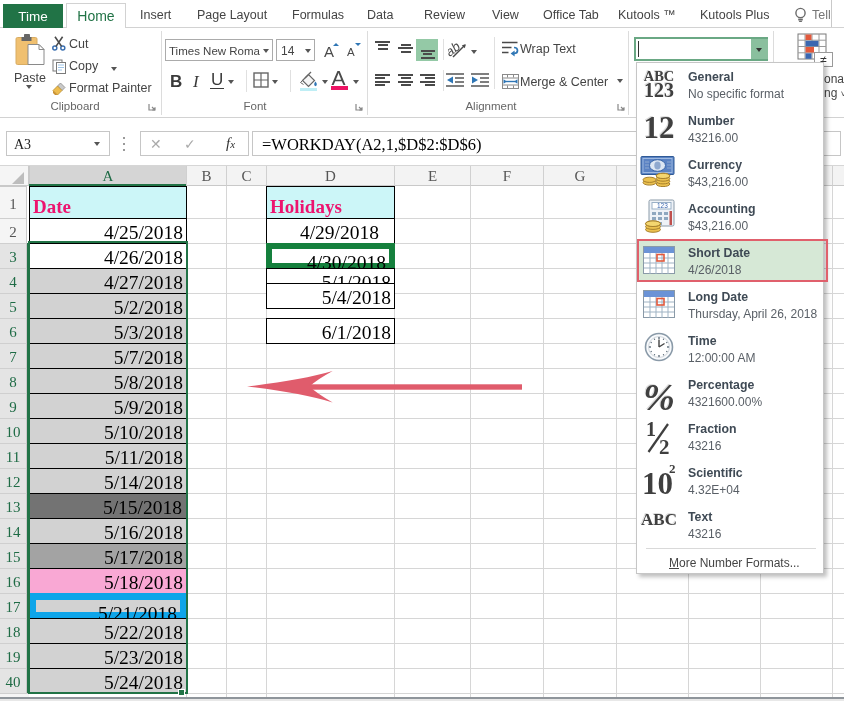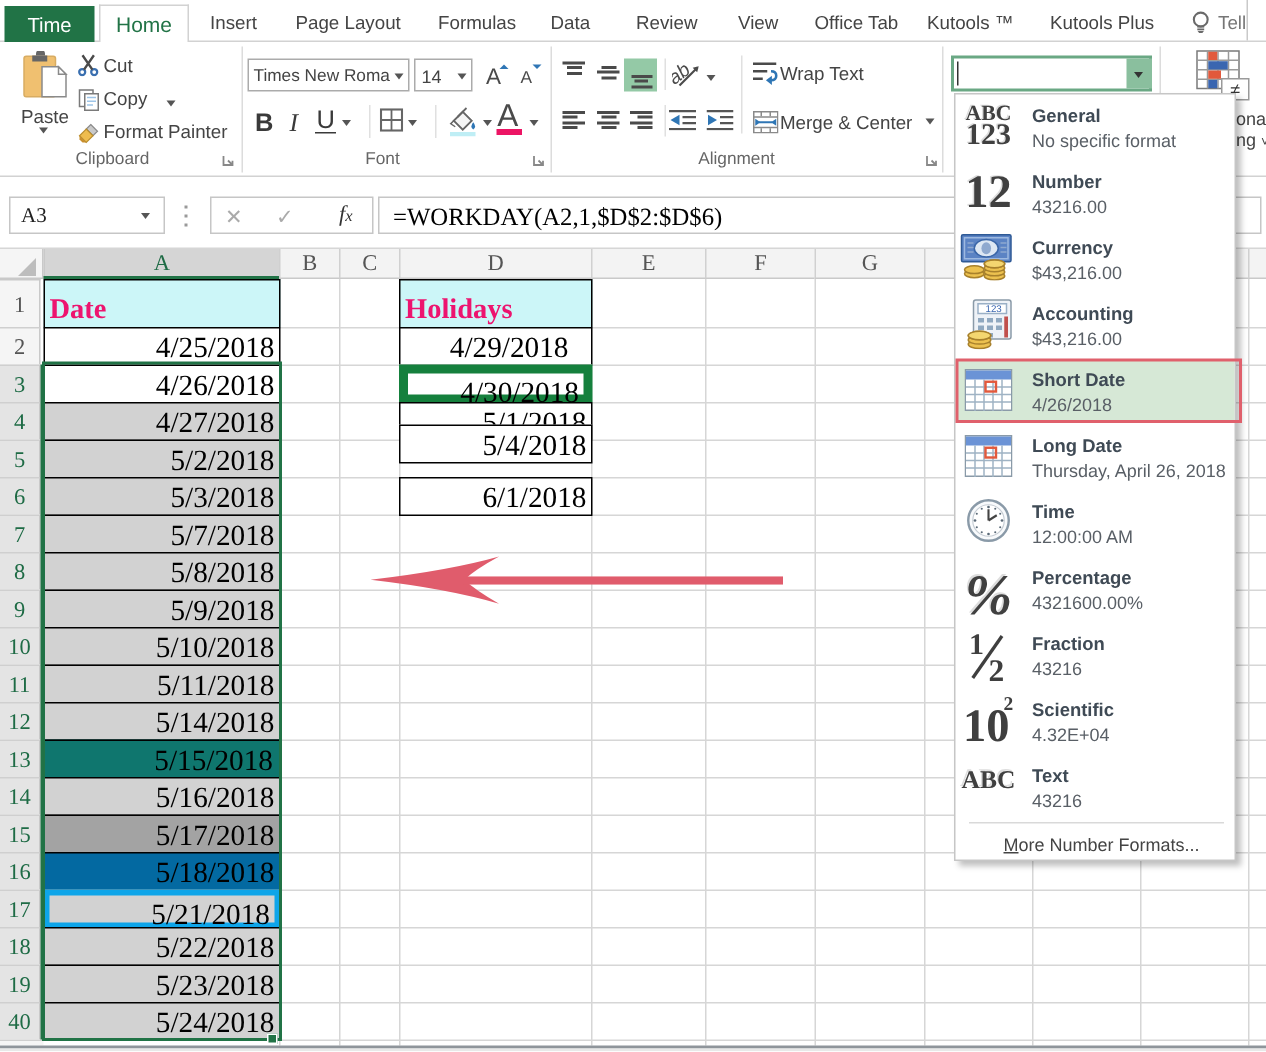--- a/index.html
+++ b/index.html
@@ -307,25 +307,25 @@
 <div class="cell" style="left:29px;top:243px;width:158px;height:26px;background:#fff;border:1px solid #000;line-height:28px;padding-right:3px;">4/26/2018</div>
 <div class="cell" style="left:29px;top:268px;width:158px;height:26px;background:#d2d2d2;border:1px solid #000;line-height:28px;padding-right:3px;">4/27/2018</div>
 <div class="cell" style="left:29px;top:293px;width:158px;height:26px;background:#d2d2d2;border:1px solid #000;line-height:28px;padding-right:3px;">5/2/2018</div>
 <div class="cell" style="left:29px;top:318px;width:158px;height:26px;background:#d2d2d2;border:1px solid #000;line-height:28px;padding-right:3px;">5/3/2018</div>
 <div class="cell" style="left:29px;top:343px;width:158px;height:26px;background:#d2d2d2;border:1px solid #000;line-height:28px;padding-right:3px;">5/7/2018</div>
 <div class="cell" style="left:29px;top:368px;width:158px;height:26px;background:#d2d2d2;border:1px solid #000;line-height:28px;padding-right:3px;">5/8/2018</div>
 <div class="cell" style="left:29px;top:393px;width:158px;height:26px;background:#d2d2d2;border:1px solid #000;line-height:28px;padding-right:3px;">5/9/2018</div>
 <div class="cell" style="left:29px;top:418px;width:158px;height:26px;background:#d2d2d2;border:1px solid #000;line-height:28px;padding-right:3px;">5/10/2018</div>
 <div class="cell" style="left:29px;top:443px;width:158px;height:26px;background:#d2d2d2;border:1px solid #000;line-height:28px;padding-right:3px;">5/11/2018</div>
 <div class="cell" style="left:29px;top:468px;width:158px;height:26px;background:#d2d2d2;border:1px solid #000;line-height:28px;padding-right:3px;">5/14/2018</div>
-<div class="cell" style="left:29px;top:493px;width:158px;height:26px;background:#0f766e;border:1px solid #000;line-height:28px;padding-right:4px;">5/15/2018</div>
+<div class="cell" style="left:29px;top:493px;width:158px;height:26px;background:#737373;border:1px solid #000;line-height:28px;padding-right:4px;">5/15/2018</div>
 <div class="cell" style="left:29px;top:518px;width:158px;height:26px;background:#d2d2d2;border:1px solid #000;line-height:28px;padding-right:3px;">5/16/2018</div>
 <div class="cell" style="left:29px;top:543px;width:158px;height:26px;background:#a3a3a3;border:1px solid #000;line-height:28px;padding-right:3px;">5/17/2018</div>
-<div class="cell" style="left:29px;top:568px;width:158px;height:26px;background:#0369a1;border:1px solid #000;line-height:28px;padding-right:3px;">5/18/2018</div>
-<div class="cell" style="left:29px;top:593px;width:158px;height:26px;background:#d2d2d2;border:4px solid #0ea5e9;line-height:28px;padding-right:3px;">5/21/2018</div>
+<div class="cell" style="left:29px;top:568px;width:158px;height:26px;background:#f9a8d4;border:1px solid #000;line-height:28px;padding-right:3px;">5/18/2018</div>
+<div class="cell" style="left:29px;top:593px;width:158px;height:26px;background:#d2d2d2;border:7px solid #0ea5e9;line-height:28px;padding-right:3px;">5/21/2018</div>
 <div class="cell" style="left:29px;top:618px;width:158px;height:26px;background:#d2d2d2;border:1px solid #000;line-height:28px;padding-right:3px;">5/22/2018</div>
 <div class="cell" style="left:29px;top:643px;width:158px;height:26px;background:#d2d2d2;border:1px solid #000;line-height:28px;padding-right:3px;">5/23/2018</div>
 <div class="cell" style="left:29px;top:668px;width:158px;height:26px;background:#d2d2d2;border:1px solid #000;line-height:28px;padding-right:3px;">5/24/2018</div>
 <div class="cell" style="left:266px;top:186px;width:129px;height:33px;background:#ccf6f8;border:1px solid #000;text-align:left;color:#ed146f;font-weight:bold;font-size:19px;line-height:40px;padding-left:3px;">Holidays</div>
 <div class="cell" style="left:266px;top:218px;width:129px;height:26px;background:#fff;border:1px solid #000;line-height:28px;padding-right:15px;">4/29/2018</div>
 <div class="cell" style="left:266px;top:243px;width:129px;height:26px;background:#fff;border:6px solid #15803d;line-height:28px;padding-right:3px;">4/30/2018</div>
 <div class="cell" style="left:266px;top:268px;width:129px;height:26px;background:#fff;border:1px solid #000;line-height:28px;padding-right:3px;">5/1/2018</div>
 <div class="cell" style="left:266px;top:283px;width:129px;height:26px;background:#fff;border:1px solid #000;line-height:28px;padding-right:3px;">5/4/2018</div>
 <div class="cell" style="left:266px;top:318px;width:129px;height:26px;background:#fff;border:1px solid #000;line-height:28px;padding-right:3px;">6/1/2018</div>
 <div class="abs" style="left:28px;top:241px;width:160px;height:453px;border:2px solid #217346;"></div>

